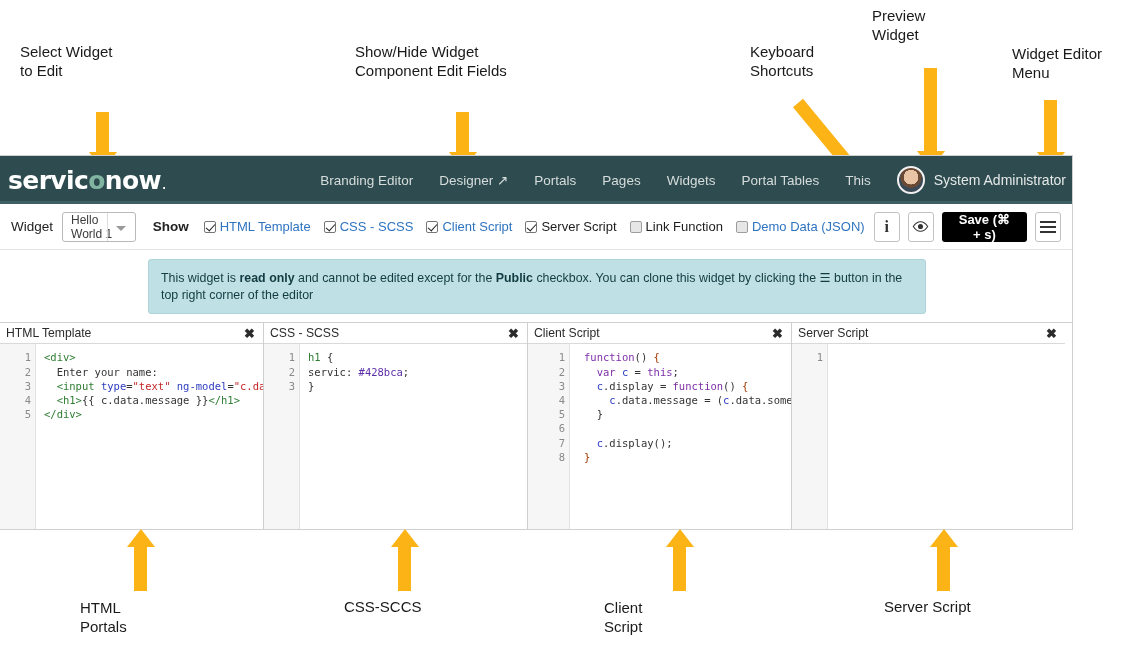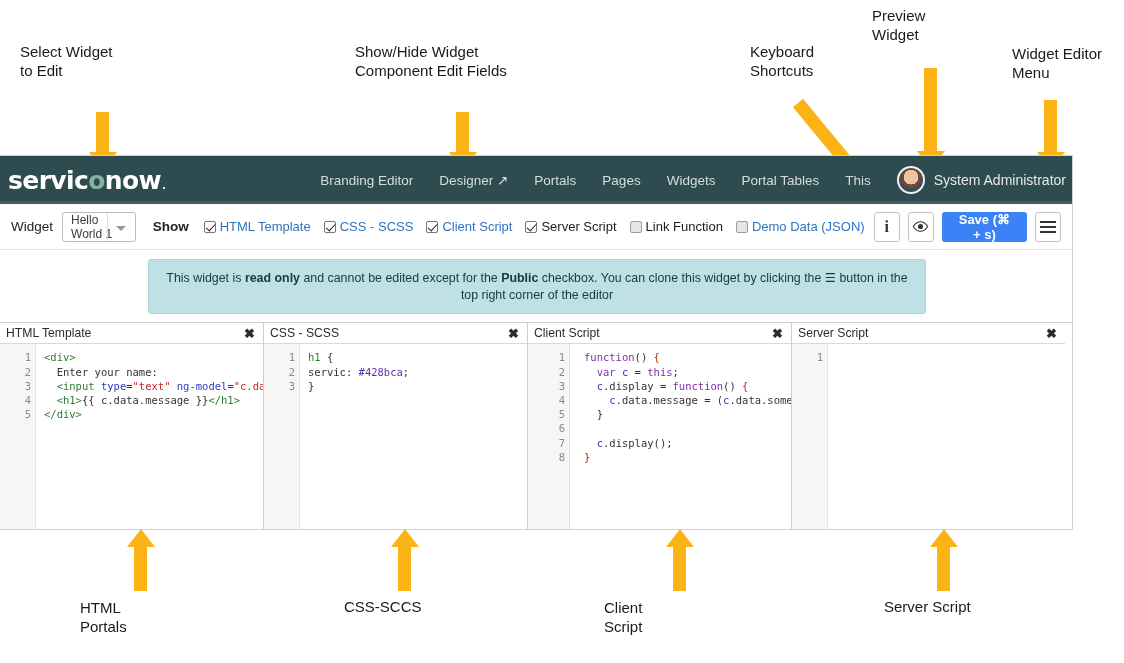--- a/index.html
+++ b/index.html
@@ -145,28 +145,28 @@
   .chk .txt.dark { color:#1d1d1d; }
 
   .tb-right { margin-left:auto; display:flex; align-items:center; gap:8px; }
   .btn-sq {
     width:35px;height:30px;border:1px solid #c2c2c2;border-radius:3px;background:#fff;
     display:flex;align-items:center;justify-content:center;
   }
   .btn-sq .i-glyph { font-family:"Liberation Serif", serif; font-weight:700; font-size:16px; color:#333; }
   .eye { width:17px;height:17px; }
   .btn-save {
-    height:30px;padding:0 14px;background:#3b82f6;color:#fff;border:none;border-radius:3px;
+    height:30px;padding:0 14px;background:#000000;color:#fff;border:none;border-radius:3px;
     font-size:13px;font-weight:700;display:flex;align-items:center;font-family:"Liberation Sans",sans-serif;
   }
   .hamburger { display:flex;flex-direction:column;gap:3px; }
   .hamburger span { display:block;width:16px;height:2px;background:#333; }
 
   
-  .notice-wrap { padding: 9px 0 8px 148px; background:#fff;text-align:center; }
+  .notice-wrap { padding: 9px 0 8px 148px; background:#fff; }
   .notice {
     width: 778px;
     background: #bfe0e4;
     border: 1px solid #aed4d9;
     border-radius: 3px;
     padding: 10px 12px;
     font-size: 12.4px;
     color: #123b42;
     line-height:1.35;
   }

